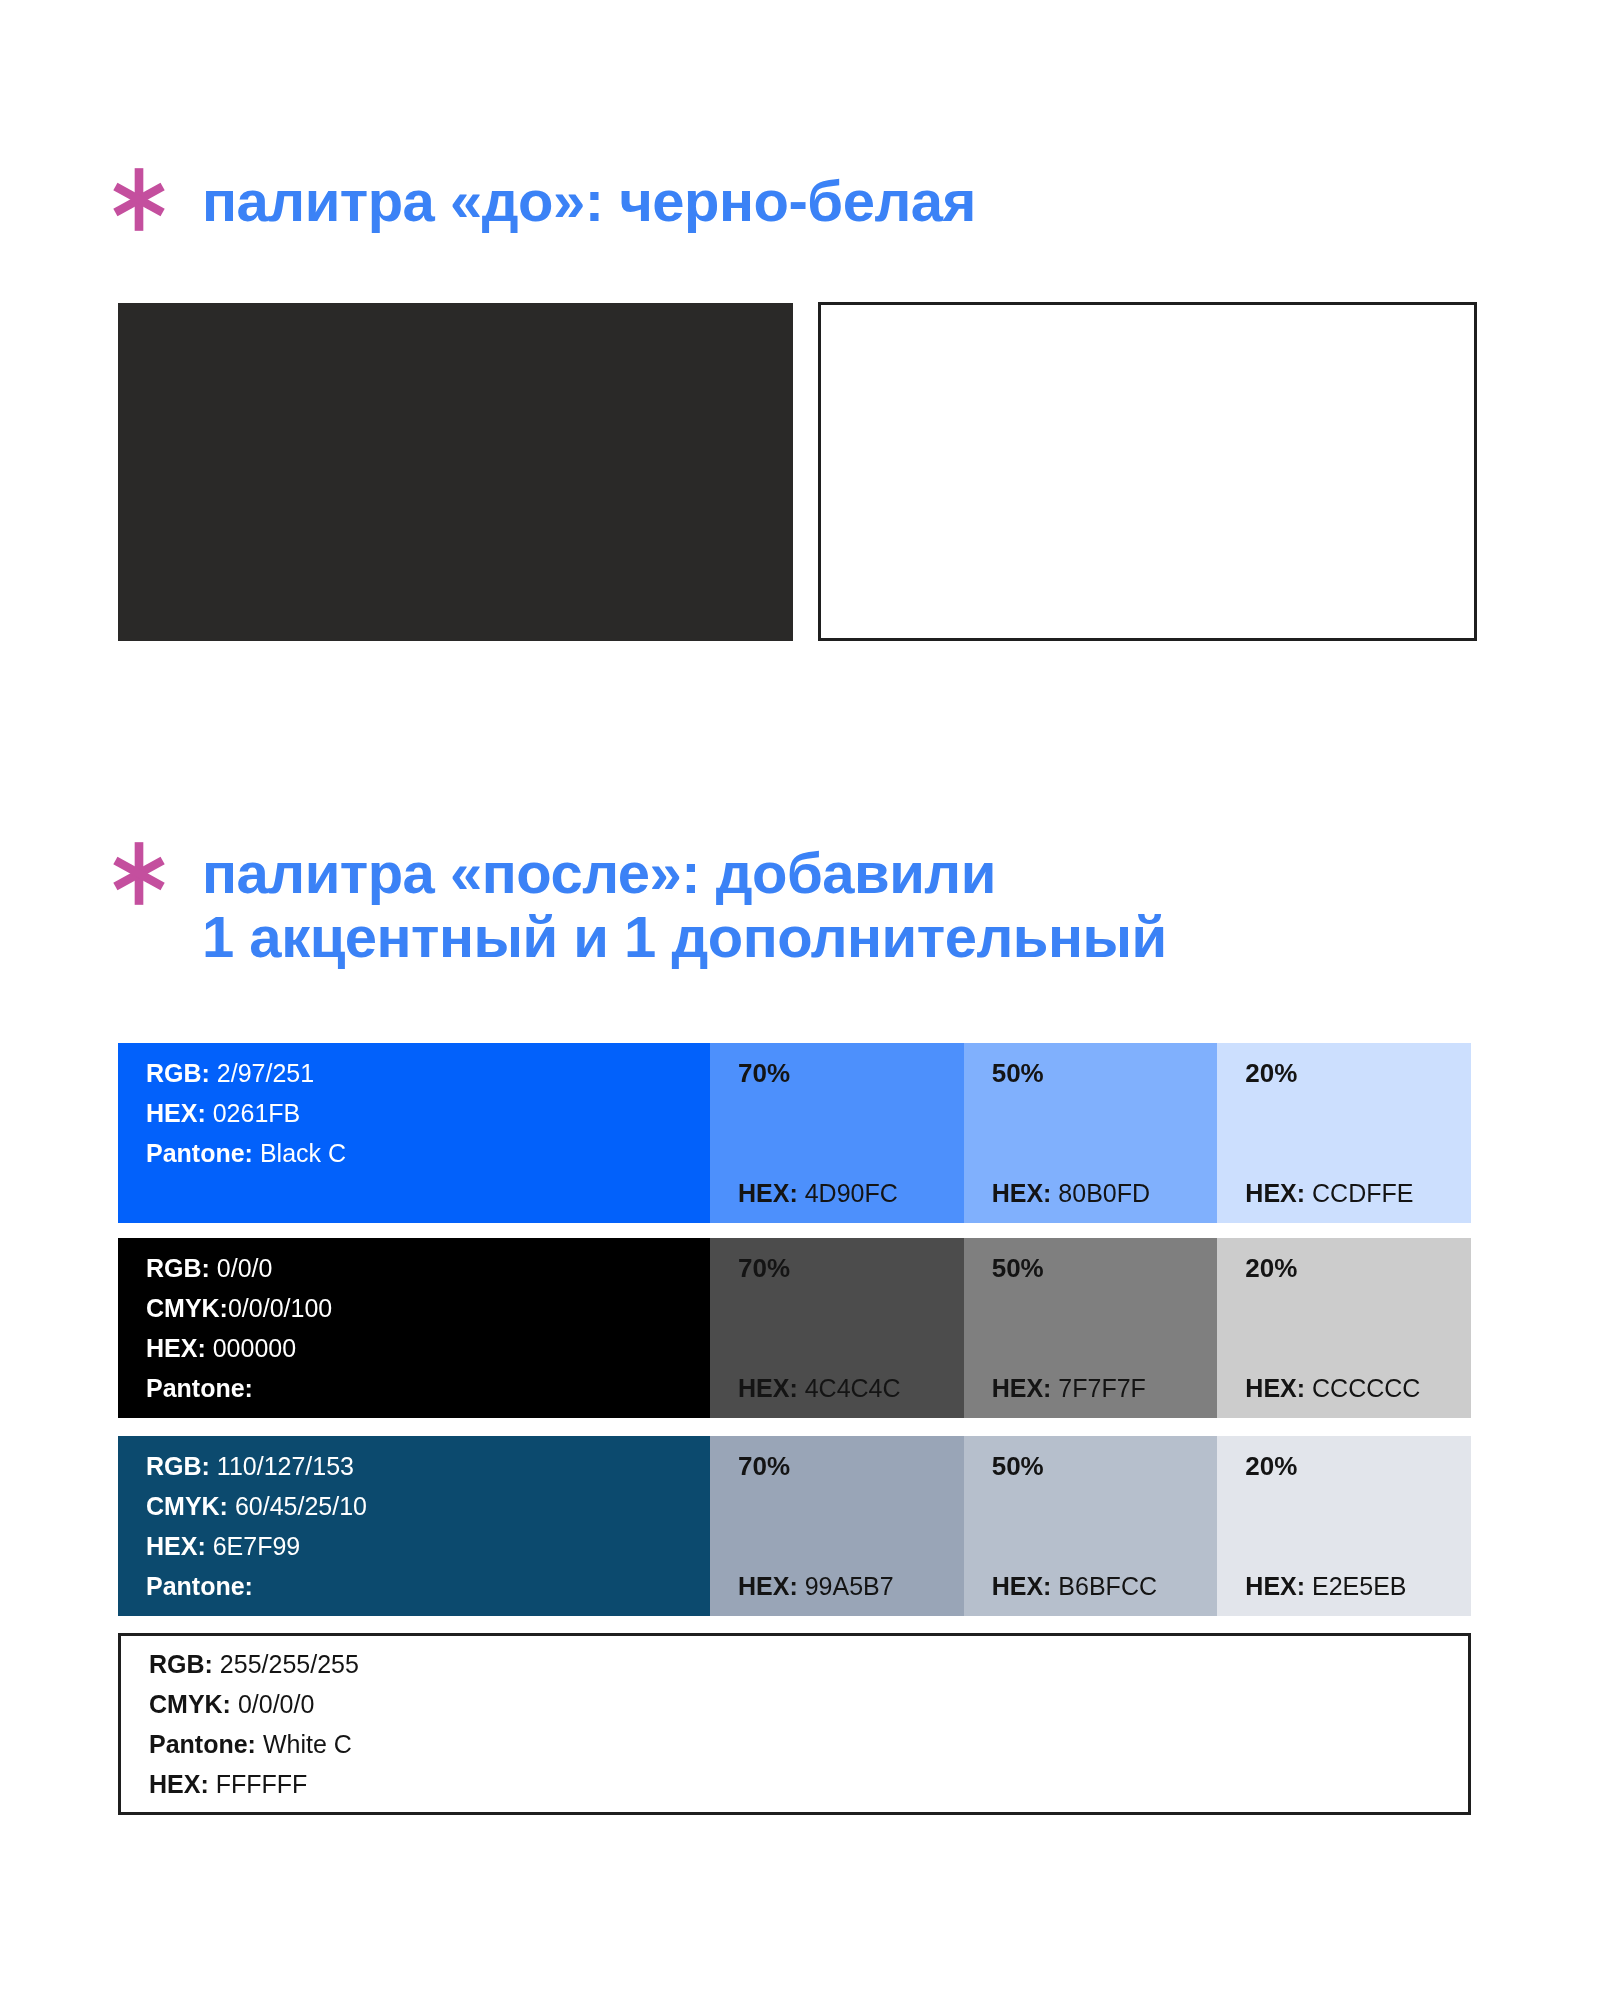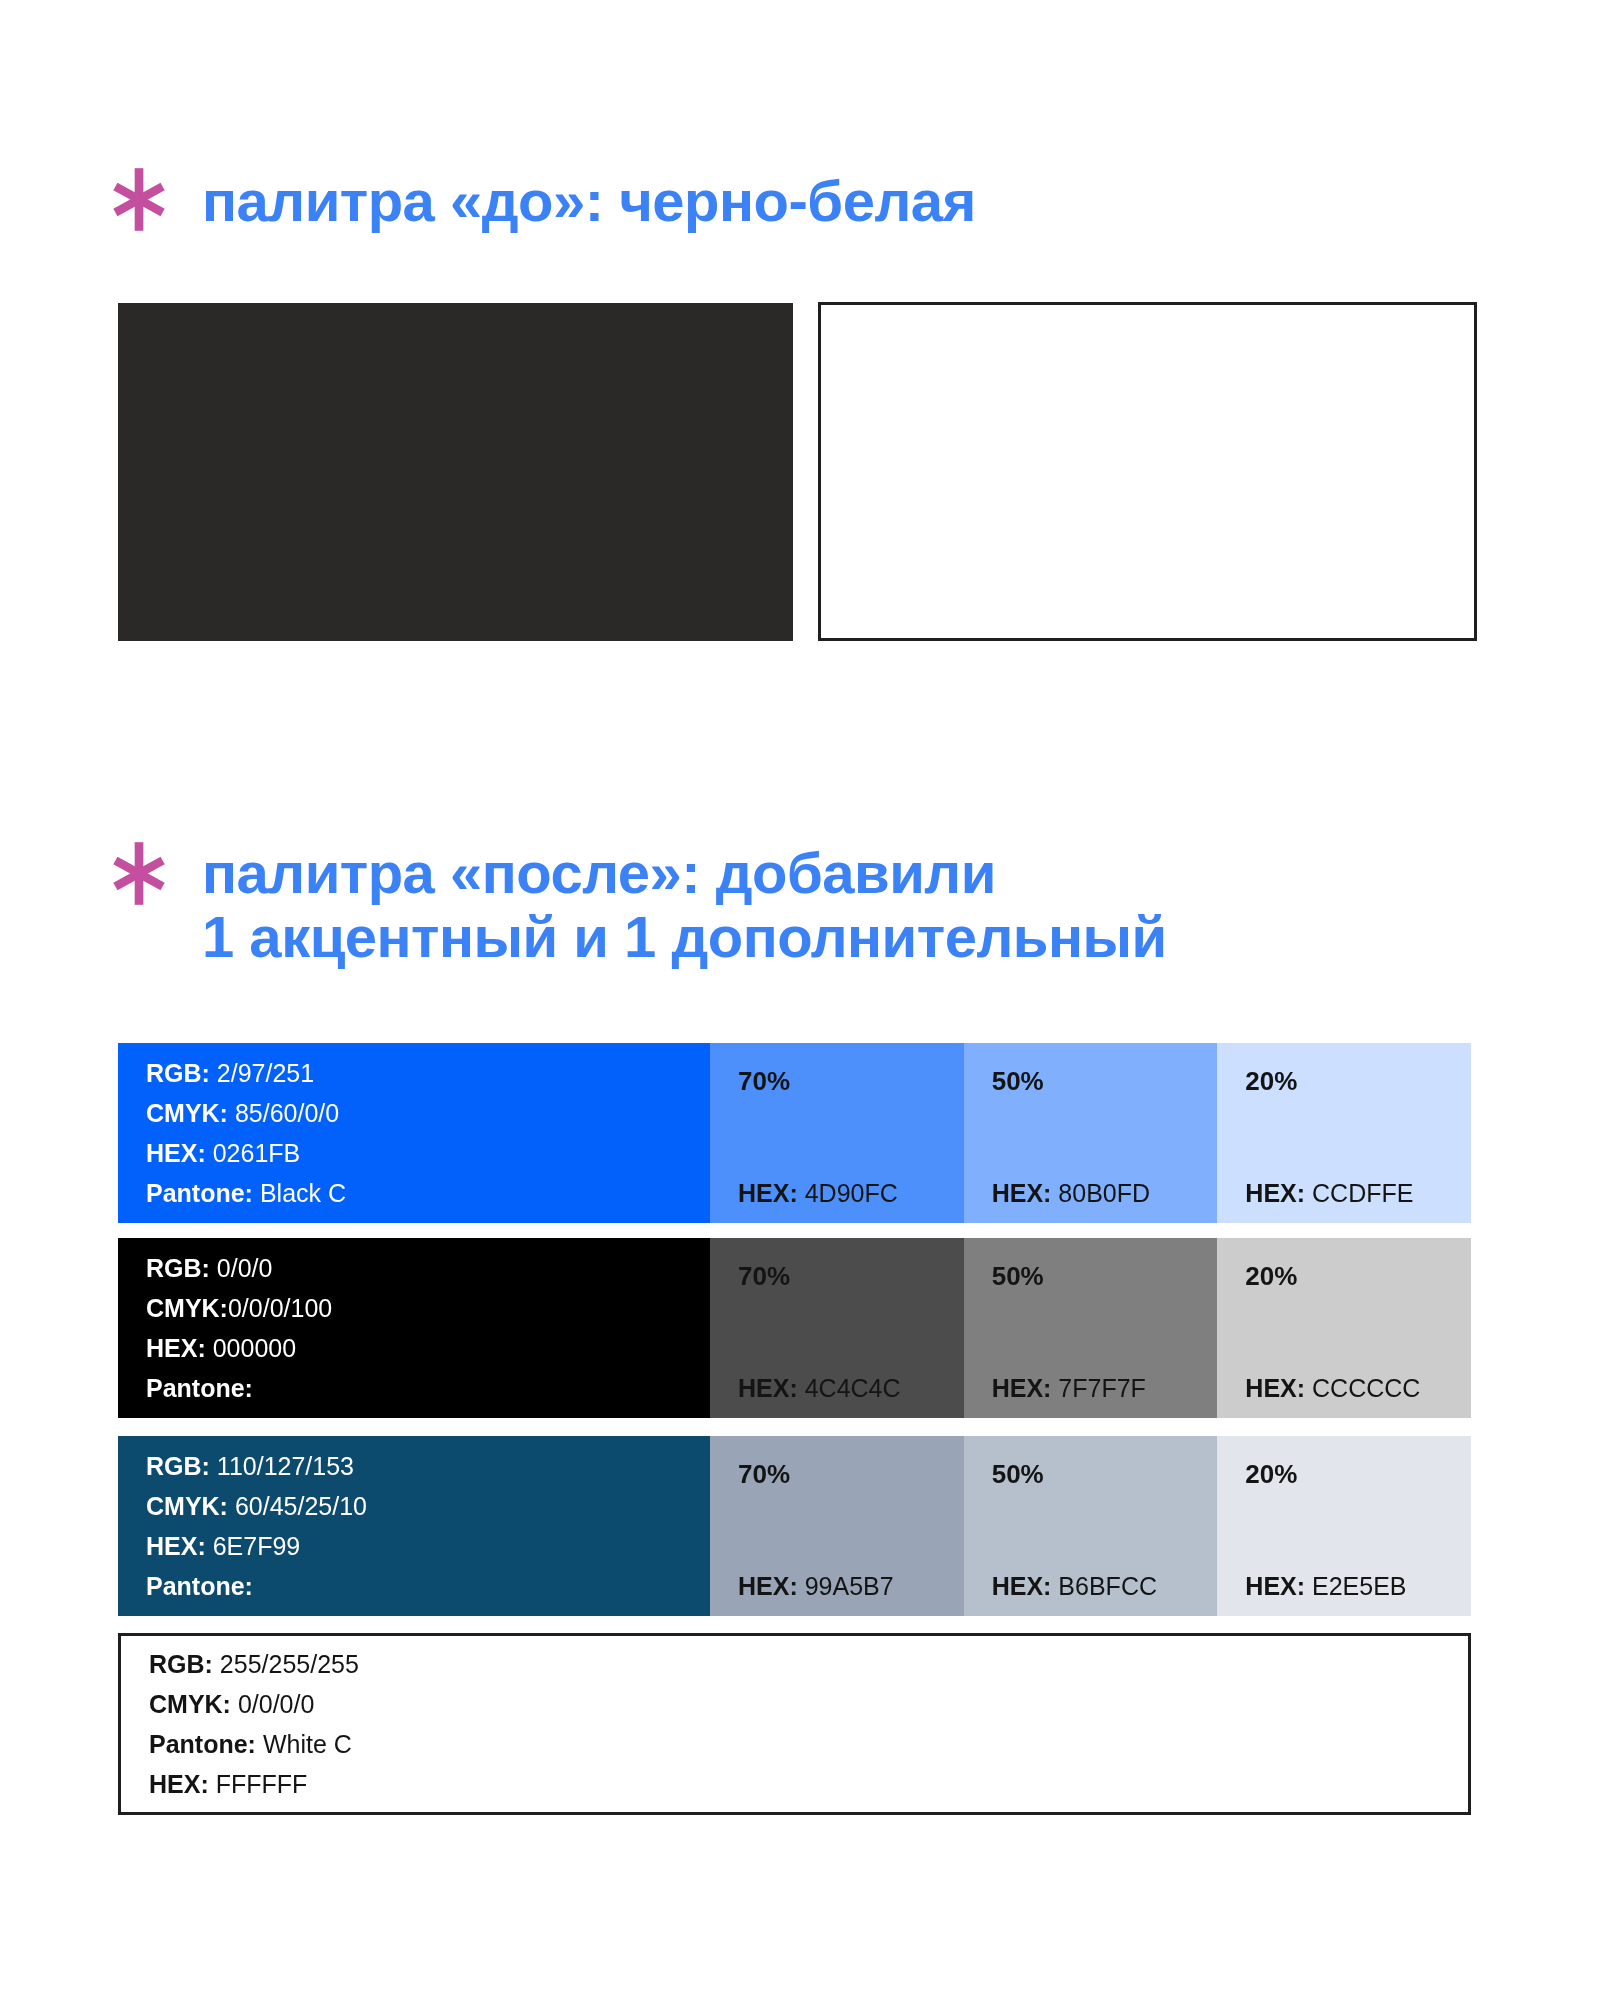--- a/index.html
+++ b/index.html
@@ -20,21 +20,21 @@
   
   .swatch{position:absolute;box-sizing:border-box;}
   .swatch.dark{left:118px;top:303px;width:675px;height:338px;}
   .swatch.light{left:818px;top:302px;width:659px;height:339px;border:3px solid #1f1f1f;}
   
   .prow{position:absolute;left:118px;width:1353px;height:180px;display:flex;}
   .main{width:592px;height:180px;box-sizing:border-box;padding:10px 0 0 28px;color:#ffffff;}
   .ln{font-size:25px;line-height:40px;font-weight:400;white-space:pre;}
   .ln b{font-weight:700;}
   .tint{flex:1;position:relative;box-sizing:border-box;padding:10px 0 0 28px;color:#141414;}
-  .pct{font-size:26px;line-height:40px;font-weight:600;margin-top:8px;}
+  .pct{font-size:26px;line-height:40px;font-weight:600;}
   .hexln{position:absolute;left:28px;bottom:10px;font-size:25px;line-height:40px;white-space:pre;}
   .hexln b{font-weight:700;}
   .prow4{
     position:absolute;left:118px;top:1633px;width:1353px;height:182px;box-sizing:border-box;
     border:3px solid #1f1f1f;background:#ffffff;padding:8px 16px 0 28px;color:#141414;
   }
 </style>
 </head>
 <body>
 
@@ -60,21 +60,20 @@
     </g>
   </svg>
   <h2>
     <span>палитра «после»: добавили</span><br>
     <span>1 акцентный и 1 дополнительный</span>
   </h2>
 
   <div class="prow" style="top:1043px">
     <div class="main" style="background: rgb(2, 97, 251);">
       <div class="ln"><b>RGB:</b><span> 2/97/251</span></div>
-      <div class="ln"><b>CMYK:</b><span> 85/60/0/0</span></div>
       <div class="ln"><b>HEX:</b><span> 0261FB</span></div>
       <div class="ln"><b>Pantone:</b><span> Black C</span></div>
     </div>
     <div class="tint" style="background: rgb(77, 144, 252);">
       <div class="pct">70%</div>
       <div class="hexln"><b>HEX:</b><span> 4D90FC</span></div>
     </div>
     <div class="tint" style="background: rgb(128, 176, 253);">
       <div class="pct">50%</div>
       <div class="hexln"><b>HEX:</b><span> 80B0FD</span></div>

